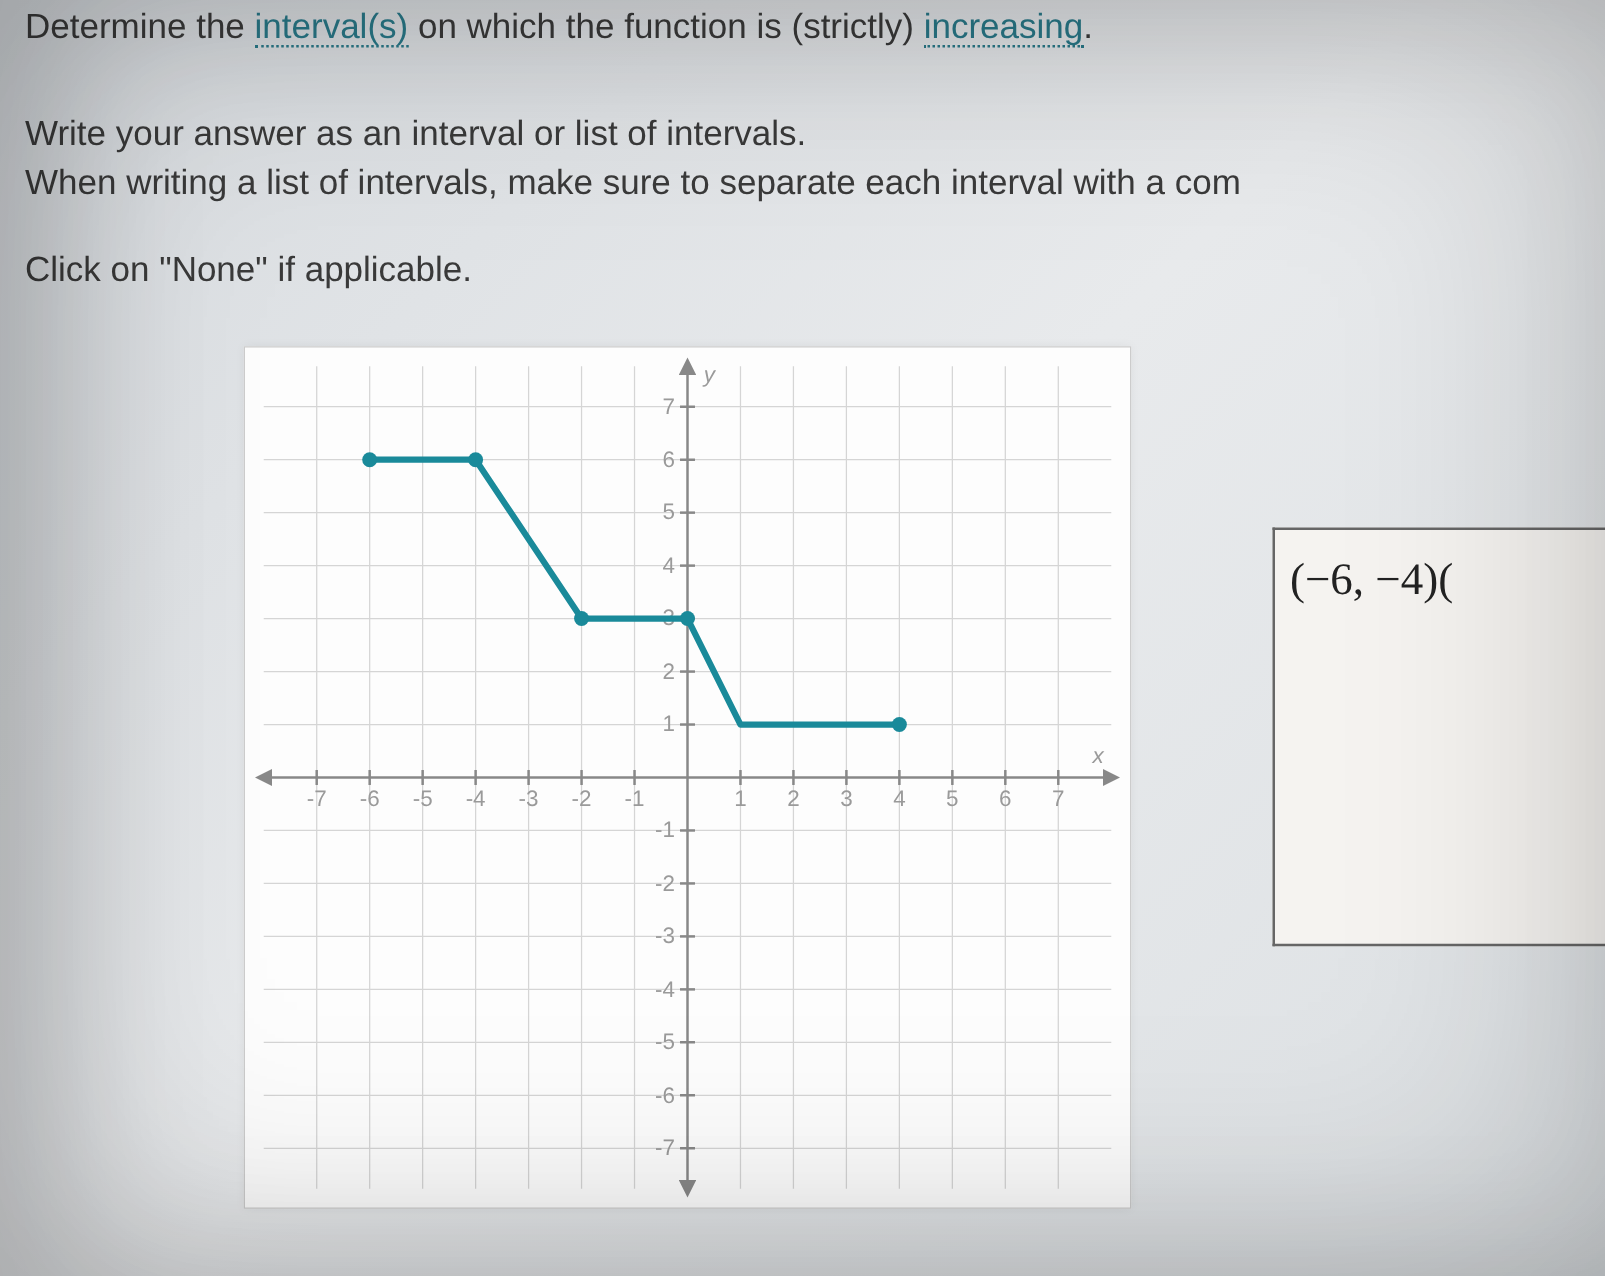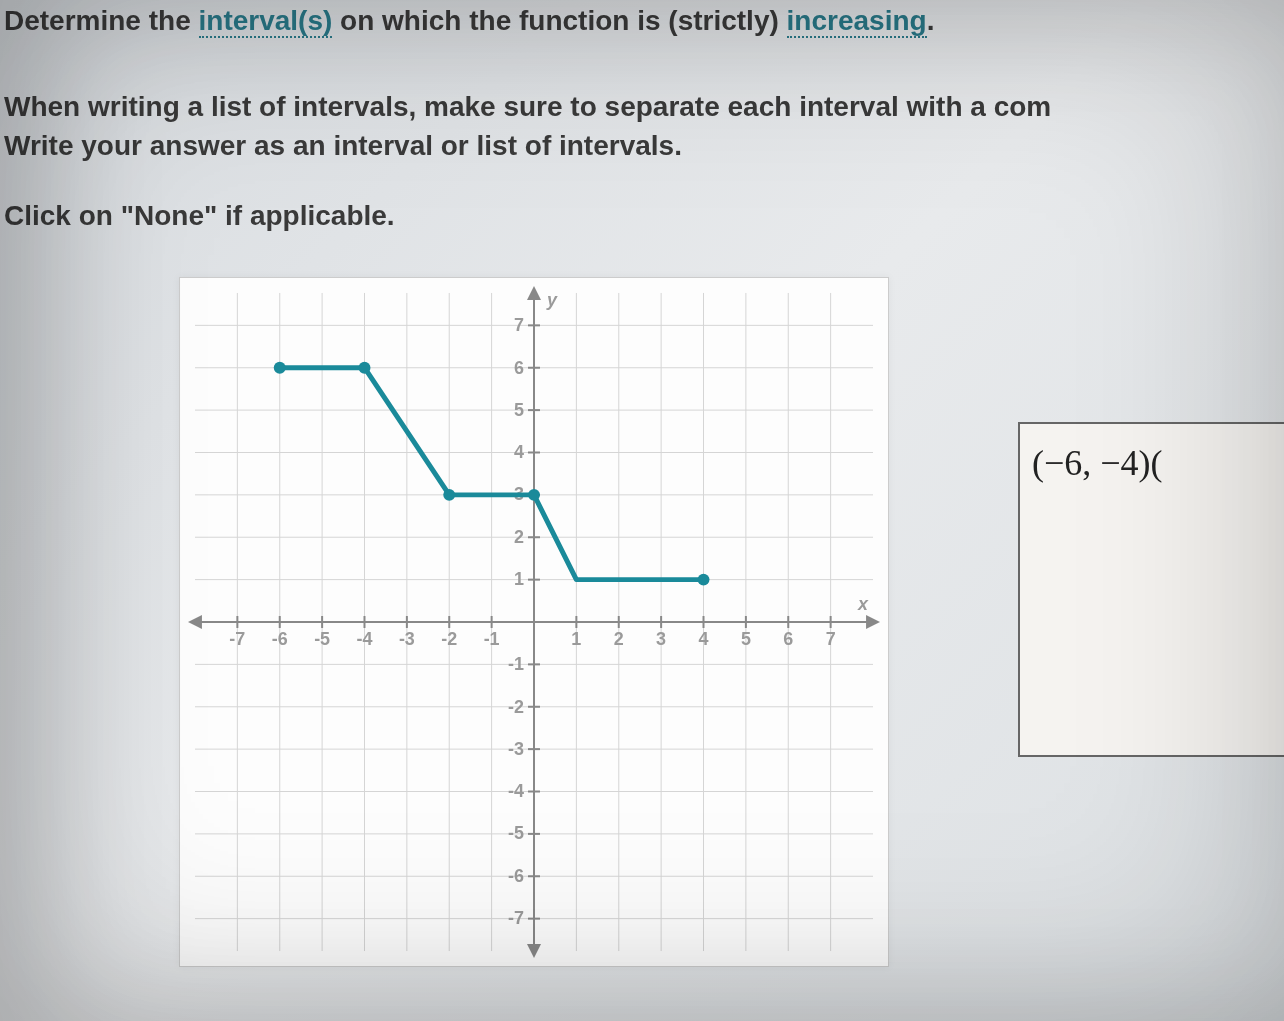--- a/index.html
+++ b/index.html
@@ -10,22 +10,21 @@
   body {
     width: 1284px;
     height: 1021px;
     background: linear-gradient(135deg, #d8dce0 0%, #e8eaec 50%, #dce0e3 100%);
     font-family: Arial, Helvetica, sans-serif;
     color: #333;
     position: relative;
     overflow: hidden;
   }
   .content {
-    padding: 0 4px;
-    font-weight: bold;
+    padding: 0 20px;
   }
   .q-line {
     font-size: 28px;
     color: #3a3a3a;
     line-height: 1.5;
     margin-bottom: 10px;
   }
   .interval-link {
     color: #2a7a8a;
     border-bottom: 2px dotted #2a7a8a;
@@ -91,22 +90,22 @@
 </style>
 </head>
 <body>
 
 <div class="content">
   <p class="q-line">
     <span>Determine the </span><span class="interval-link">interval(s)</span><span> on which the function is (strictly) </span><span class="increasing-link">increasing</span><span>.</span>
   </p>
 
   <div class="instruction-block">
+    <div>Write your answer as an interval or list of intervals.</div>
     <div>When writing a list of intervals, make sure to separate each interval with a com</div>
-    <div>Write your answer as an interval or list of intervals.</div>
   </div>
 
   <div class="click-none">Click on "None" if applicable.</div>
 
   <div class="graph-wrap">
     <svg class="graph-svg" viewBox="0 0 710 690">
 
       <defs>
         <marker id="arrow" viewBox="0 0 10 10" refX="5" refY="5" markerWidth="7" markerHeight="7" orient="auto-start-reverse">
           <path d="M 0 0 L 10 5 L 0 10 z" fill="#888"></path>

